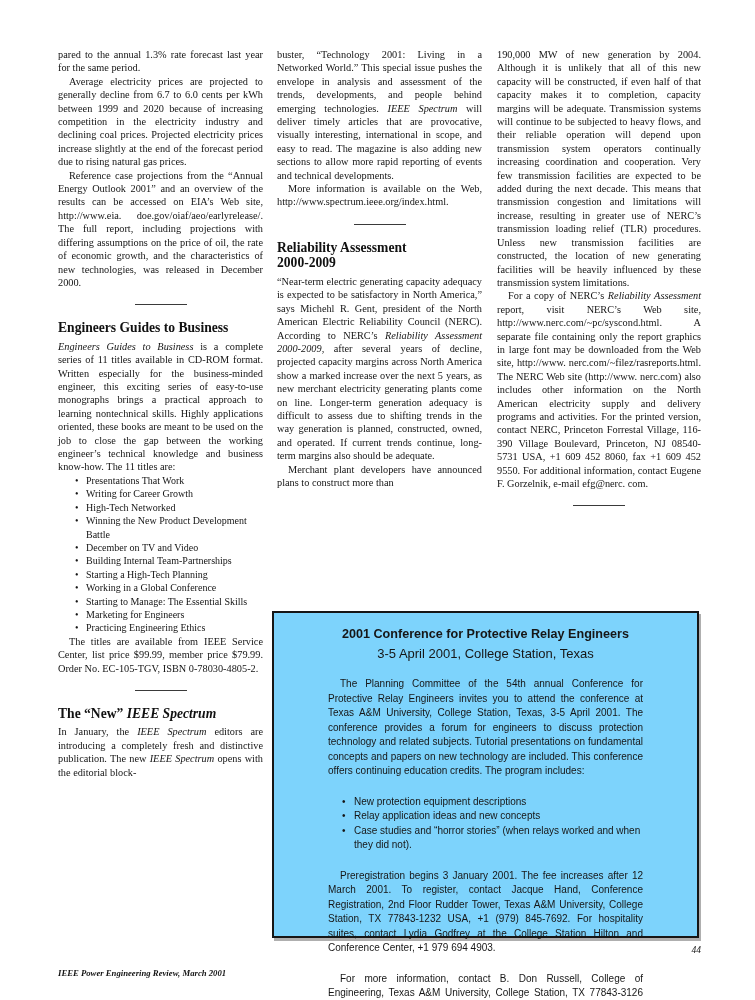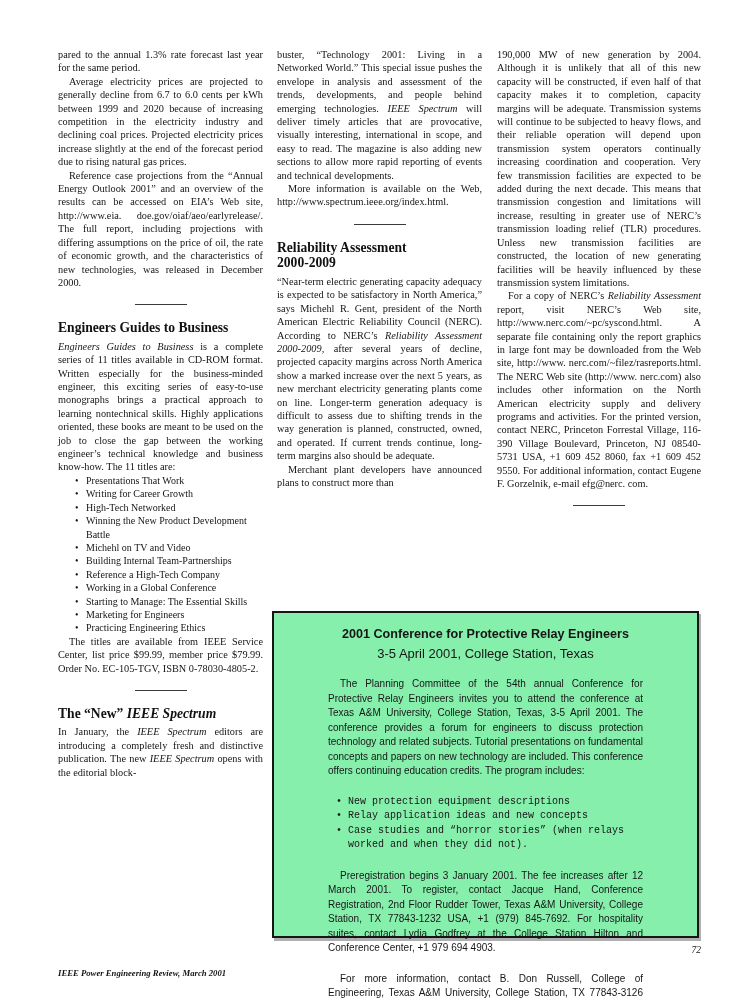--- a/index.html
+++ b/index.html
@@ -12,29 +12,29 @@
   .frag{margin-left:30px;}
   h2{font-size:13.6px;line-height:15.5px;margin:0 0 4px 0;font-weight:bold;color:#111;}
   .rule{width:52px;border:0;border-top:1.3px solid #3a3a3a;margin:15px auto 15px auto;}
   ul.titles{list-style:none;margin:0;padding:0;}
   ul.titles li{position:relative;font-size:10px;line-height:13.4px;margin-left:17px;
                padding-left:11px;text-align:left;}
   ul.titles li::before{content:"\2022";position:absolute;left:0;top:0;font-size:10px;}
   .it{font-style:italic;}
   
   #conf-box{position:absolute;left:272px;top:611px;width:427px;height:327px;
-            box-sizing:border-box;background:#86efac;border:2px solid #161616;
+            box-sizing:border-box;background:#7dd3fc;border:2px solid #161616;
             box-shadow:2px 3px 0 rgba(110,110,110,0.55);
             font-family:"Liberation Sans", sans-serif;color:#161616;
             padding:12px 38px 0 38px;}
   #conf-box h3{margin:2px 0 5px 0;font-size:12.6px;text-align:center;font-weight:bold;}
   #conf-box h4{margin:0 0 9px 0;font-size:13px;text-align:center;font-weight:normal;
                }
   #conf-box p{margin:16px;font-size:10px;line-height:14.5px;text-align:justify;text-indent:12px;}
-  ul.conf{list-style:none;margin:6px;padding:0;font-family:Liberation Mono, monospace;}
+  ul.conf{list-style:none;margin:12px;padding:0;}
   ul.conf li{position:relative;font-size:10px;line-height:14.5px;margin-left:18px;
              padding-left:12px;text-align:left;}
   ul.conf li::before{content:"\2022";position:absolute;left:0;top:0;font-size:10px;}
   
   #footer-left{position:absolute;left:58px;top:944px;font-size:8.7px;font-weight:bold;
                font-style:italic;margin-top:24px;}
   #footer-right{position:absolute;left:497px;top:945px;width:204px;text-align:right;
                 font-size:9.5px;font-style:italic;}
 </style>
 </head>
@@ -47,23 +47,23 @@
     <p class="ind">Average electricity prices are projected to generally decline from 6.7 to 6.0 cents per kWh between 1999 and 2020 because of increasing competition in the electricity industry and declining coal prices. Projected electricity prices increase slightly at the end of the forecast period due to rising natural gas prices.</p>
     <p class="ind">Reference case projections from the “Annual Energy Outlook 2001” and an overview of the results can be accessed on EIA’s Web site, http://www.eia. doe.gov/oiaf/aeo/earlyrelease/. The full report, including projections with differing assumptions on the price of oil, the rate of economic growth, and the characteristics of new technologies, was released in December 2000.</p>
     <hr class="rule">
     <h2>Engineers Guides to Business</h2>
     <p><span class="it">Engineers Guides to Business</span><span> is a complete series of 11 titles available in CD-ROM format. Written especially for the business-minded engineer, this exciting series of easy-to-use monographs brings a practical approach to learning nontechnical skills. Highly applications oriented, these books are meant to be used on the job to close the gap between the working engineer’s technical knowledge and business know-how. The 11 titles are:</span></p>
     <ul class="titles">
       <li>Presentations That Work</li>
       <li>Writing for Career Growth</li>
       <li>High-Tech Networked</li>
       <li>Winning the New Product Development Battle</li>
-      <li>Michehl on TV and Video</li>
+      <li>December on TV and Video</li>
       <li>Building Internal Team-Partnerships</li>
-      <li>Reference a High-Tech Company</li>
+      <li>Starting a High-Tech Planning</li>
       <li>Working in a Global Conference</li>
       <li>Starting to Manage: The Essential Skills</li>
       <li>Marketing for Engineers</li>
       <li>Practicing Engineering Ethics</li>
     </ul>
     <p class="ind">The titles are available from IEEE Service Center, list price $99.99, member price $79.99. Order No. EC-105-TGV, ISBN 0-78030-4805-2.</p>
     <hr class="rule">
     <h2><span>The “New” </span><span class="it">IEEE Spectrum</span></h2>
     <p><span>In January, the </span><span class="it">IEEE Spectrum</span><span> editors are introducing a completely fresh and distinctive publication. The new </span><span class="it">IEEE Spectrum</span><span> opens with the editorial block-</span></p>
   </div>
@@ -90,15 +90,15 @@
     <ul class="conf">
       <li>New protection equipment descriptions</li>
       <li>Relay application ideas and new concepts</li>
       <li>Case studies and “horror stories” (when relays worked and when they did not).</li>
     </ul>
     <p>Preregistration begins 3 January 2001. The fee increases after 12 March 2001. To register, contact Jacque Hand, Conference Registration, 2nd Floor Rudder Tower, Texas A&amp;M University, College Station, TX 77843-1232 USA, +1 (979) 845-7692. For hospitality suites, contact Lydia Godfrey at the College Station Hilton and Conference Center, +1 979 694 4903.</p>
     <p>For more information, contact B. Don Russell, College of Engineering, Texas A&amp;M University, College Station, TX 77843-3126 USA, +1 979 845 8912, Web http://engineering.tamu.edu/prorelay/.</p>
   </div>
 
   <div id="footer-left">IEEE Power Engineering Review, March 2001</div>
-  <div id="footer-right">72</div>
+  <div id="footer-right">44</div>
 
 </div>
 
 </body></html>

